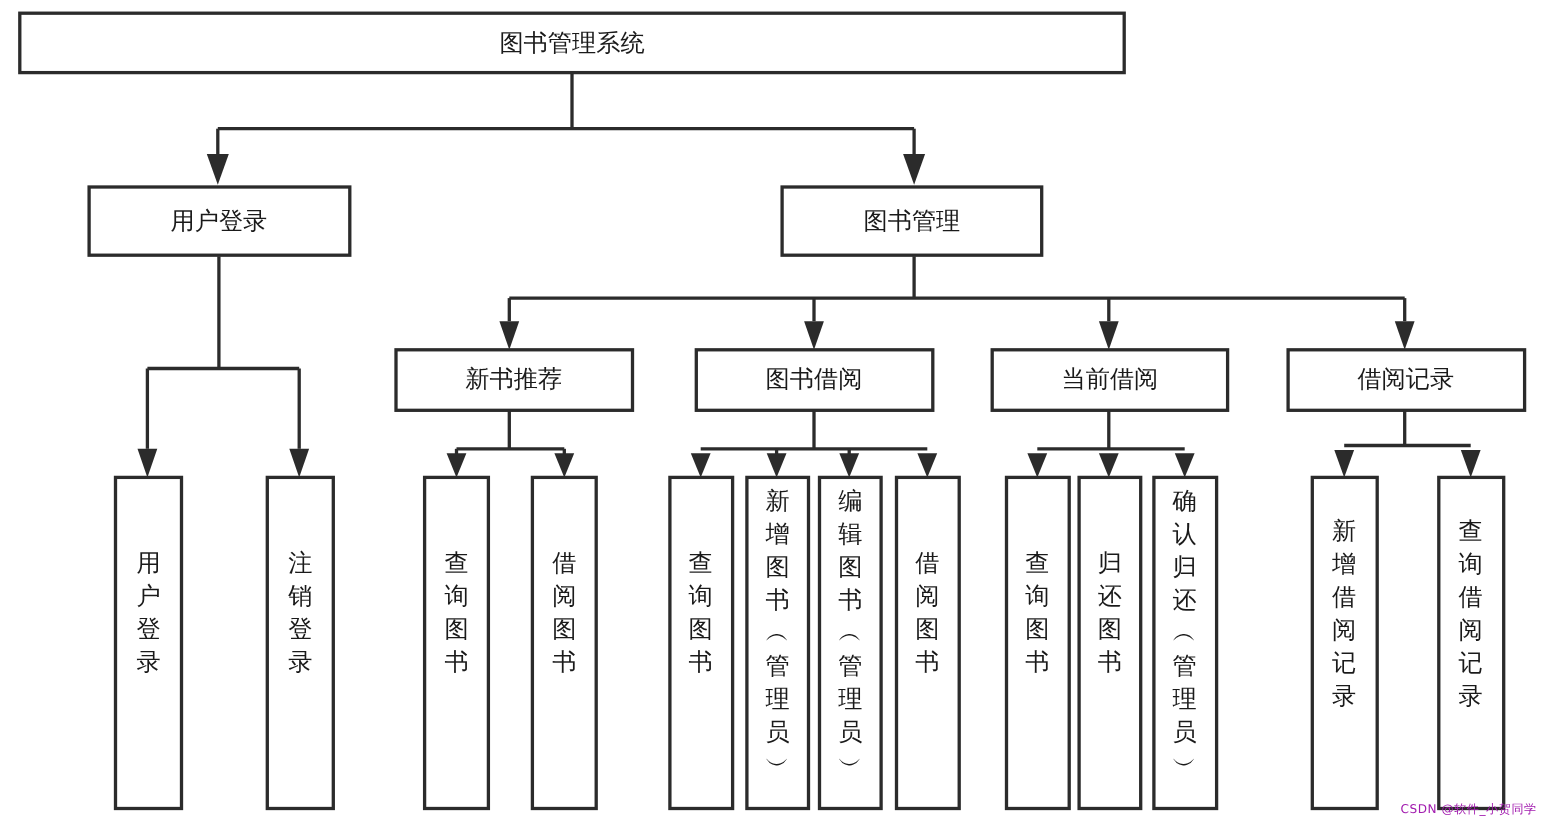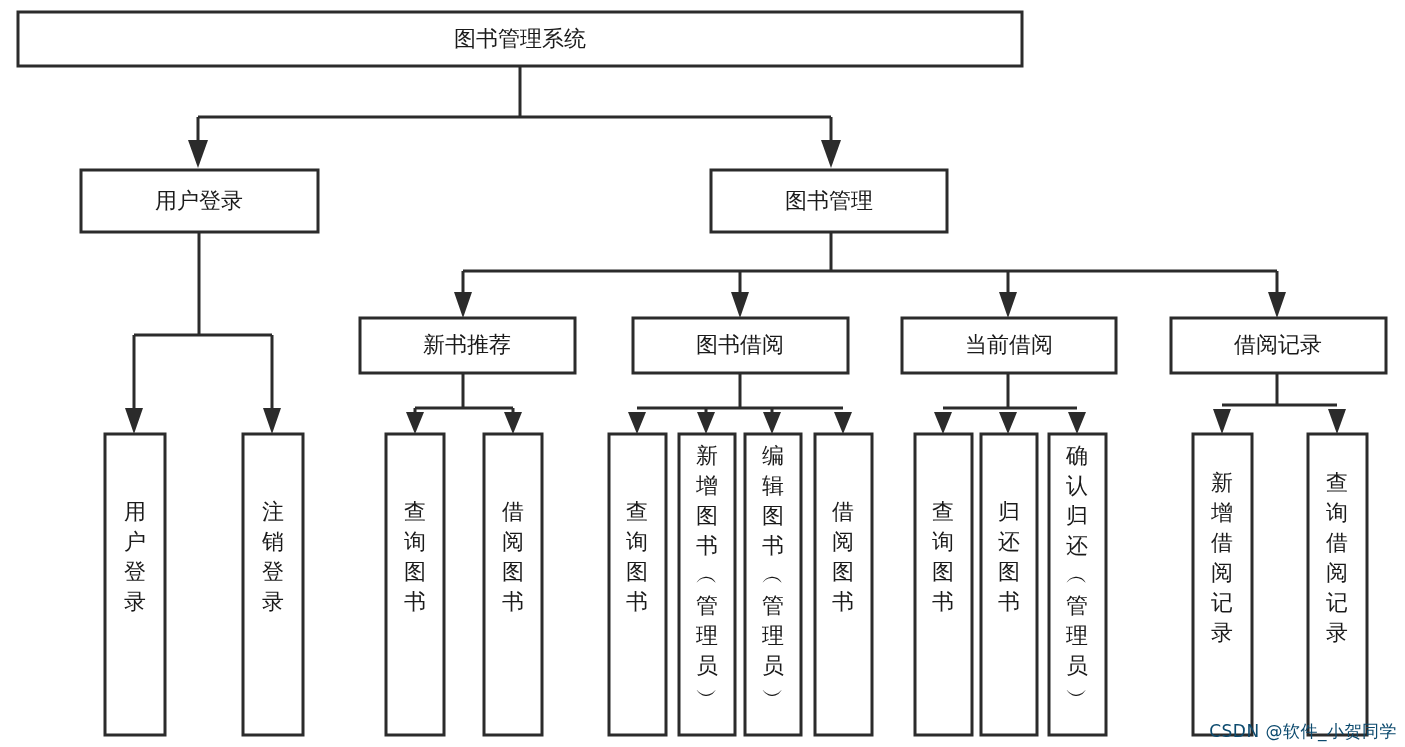--- a/index.html
+++ b/index.html
@@ -51,22 +51,22 @@
     font-family: "DejaVu Sans", "Liberation Sans", sans-serif;
     font-size: 22px;
     fill: #1a1a1a;
     text-anchor: middle;
   }
   .watermark {
     position: absolute;
     right: 8px;
     bottom: 4px;
     font-family: "DejaVu Sans", "Liberation Sans", sans-serif;
-    font-size: 17px;
-    color: #0c4a6e;
+    font-size: 11px;
+    color: #a21caf;
     letter-spacing: 0.5px;
     white-space: nowrap;
     pointer-events: none;
     margin-top: 40px;
   }
 </style>
 </head>
 <body>
 
 <div id="diagram-root">

